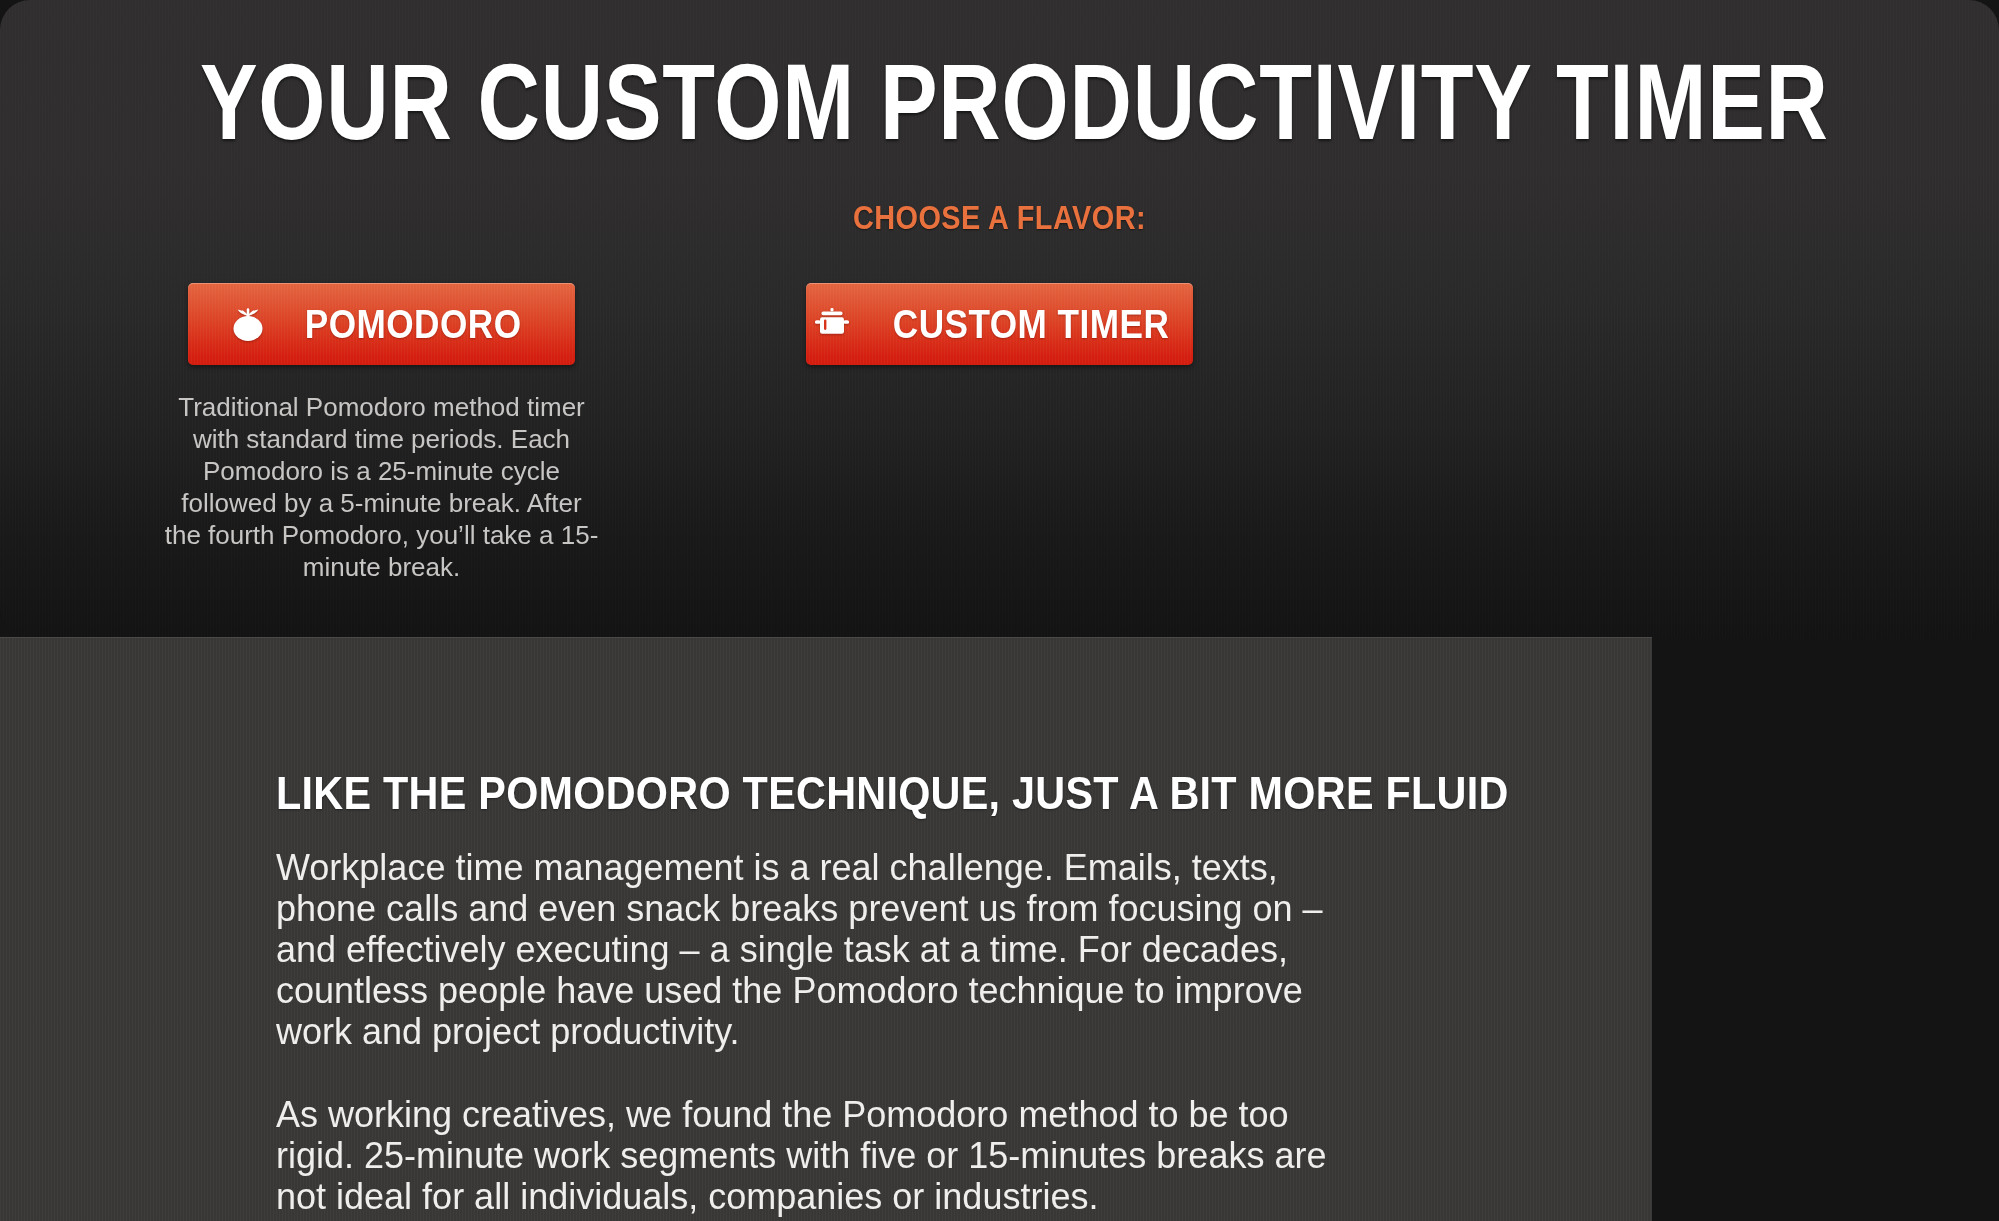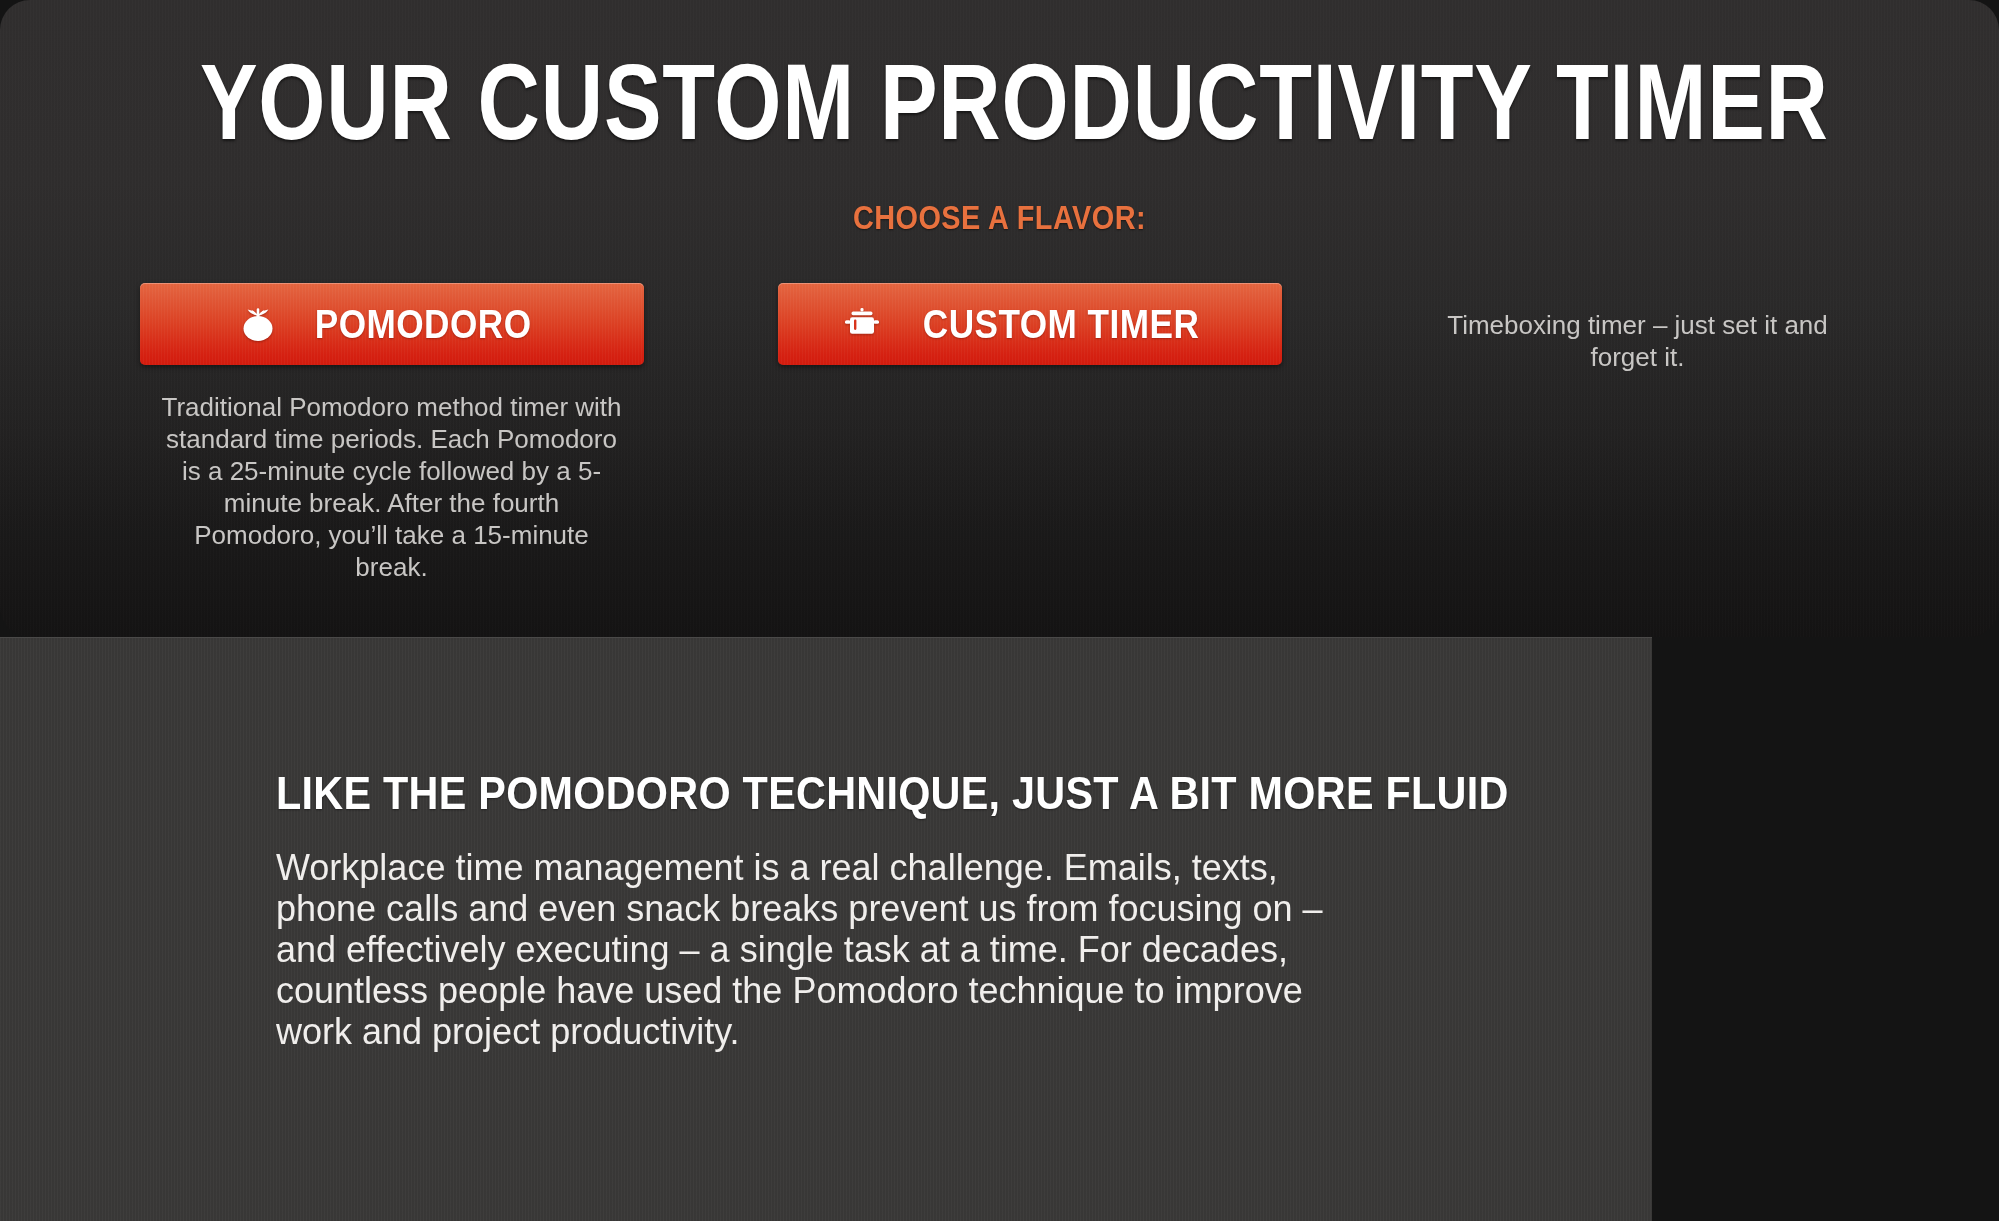--- a/index.html
+++ b/index.html
@@ -73,21 +73,21 @@
 
   .flavor-col {
     width: 463px;
     display: flex;
     flex-direction: column;
     align-items: center;
   }
 
   .flavor-btn {
     position: relative;
-    width: 504px;
+    width: 387px;
     height: 82px;
     border: 0;
     border-radius: 5px;
     cursor: pointer;
     display: flex;
     align-items: center;
     justify-content: center;
     gap: 20px;
     background: linear-gradient(180deg,
       #E5663F 0%,
@@ -232,24 +232,24 @@
             <rect x="3.0" y="16.2" width="5.6" height="3.6" rx="1.6" fill="#ffffff"></rect>
             <rect x="31.4" y="16.2" width="5.6" height="3.6" rx="1.6" fill="#ffffff"></rect>
             <rect x="12.0" y="15.4" width="2.4" height="10.5" rx="1.1" fill="#D8341C"></rect>
           </svg>
         </span>
         <span class="btn-label">CUSTOM TIMER</span>
       </button>
     </div>
 
     <div class="flavor-col">
-      <p class="flavor-desc">Timeboxing timer – just set it and forget it.</p>
     </div>
 
   </div>
 </section>
 
 <section class="content">
   <div class="content-inner">
     <h2 class="content-heading">LIKE THE POMODORO TECHNIQUE, JUST A BIT MORE FLUID</h2>
     <p class="content-para">Workplace time management is a real challenge. Emails, texts, phone calls and even snack breaks prevent us from focusing on – and effectively executing – a single task at a time. For decades, countless people have used the Pomodoro technique to improve work and project productivity.</p>
+    <p class="content-para">As working creatives, we found the Pomodoro method to be too rigid. 25-minute work segments with five or 15-minutes breaks are not ideal for all individuals, companies or industries.</p>
   </div>
 </section>
 
 </body></html>

